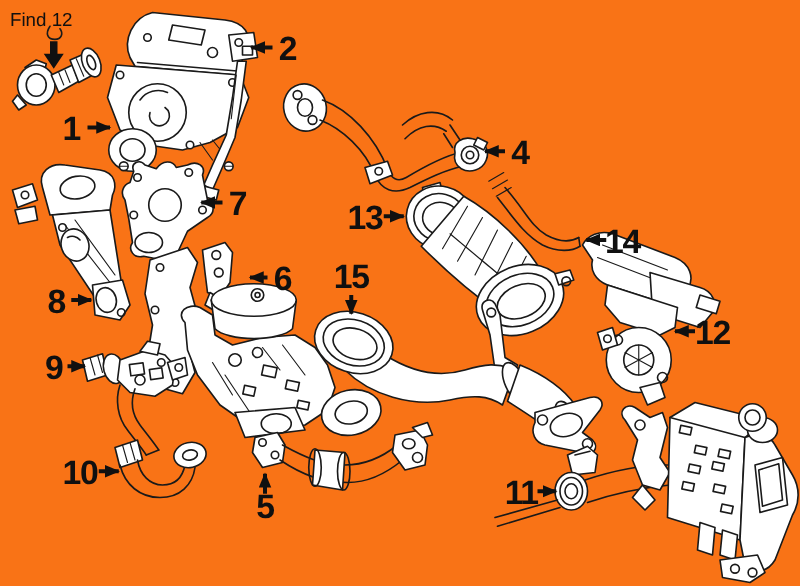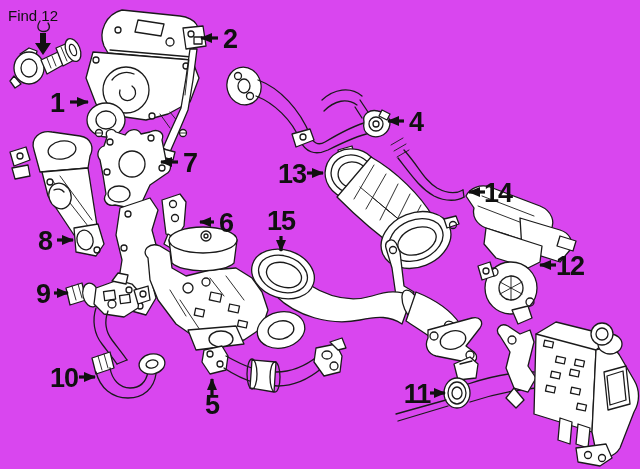--- a/index.html
+++ b/index.html
@@ -1,16 +1,16 @@
 <!DOCTYPE html>
 <html><head>
 <meta charset="utf-8">
 <style>
   html,body{margin:0;padding:0;background:#ffffff;}
-  .stage{position:relative;width:640px;height:469px;background:#d946ef;overflow:hidden;
+  .stage{position:relative;width:640px;height:469px;background:#f97316;overflow:hidden;
          font-family:"Liberation Sans",sans-serif;}
   svg{display:block}
   .s{fill:none;stroke:#1a1a1a;stroke-width:1.3;stroke-linecap:round;stroke-linejoin:round}
   .sf{fill:#ffffff;stroke:#1a1a1a;stroke-width:1.3;stroke-linecap:round;stroke-linejoin:round}
   .thin{fill:none;stroke:#1a1a1a;stroke-width:.9;stroke-linecap:round}
   .num{font:bold 27px "Liberation Sans",sans-serif;letter-spacing:-1px;fill:#101010}
   .find{font:15px "Liberation Sans",sans-serif;fill:#101010}
   .arr{stroke:#101010;stroke-width:3.2;fill:none;marker-end:url(#ah)}
   .blk{fill:#101010;stroke:none}
 </style>

